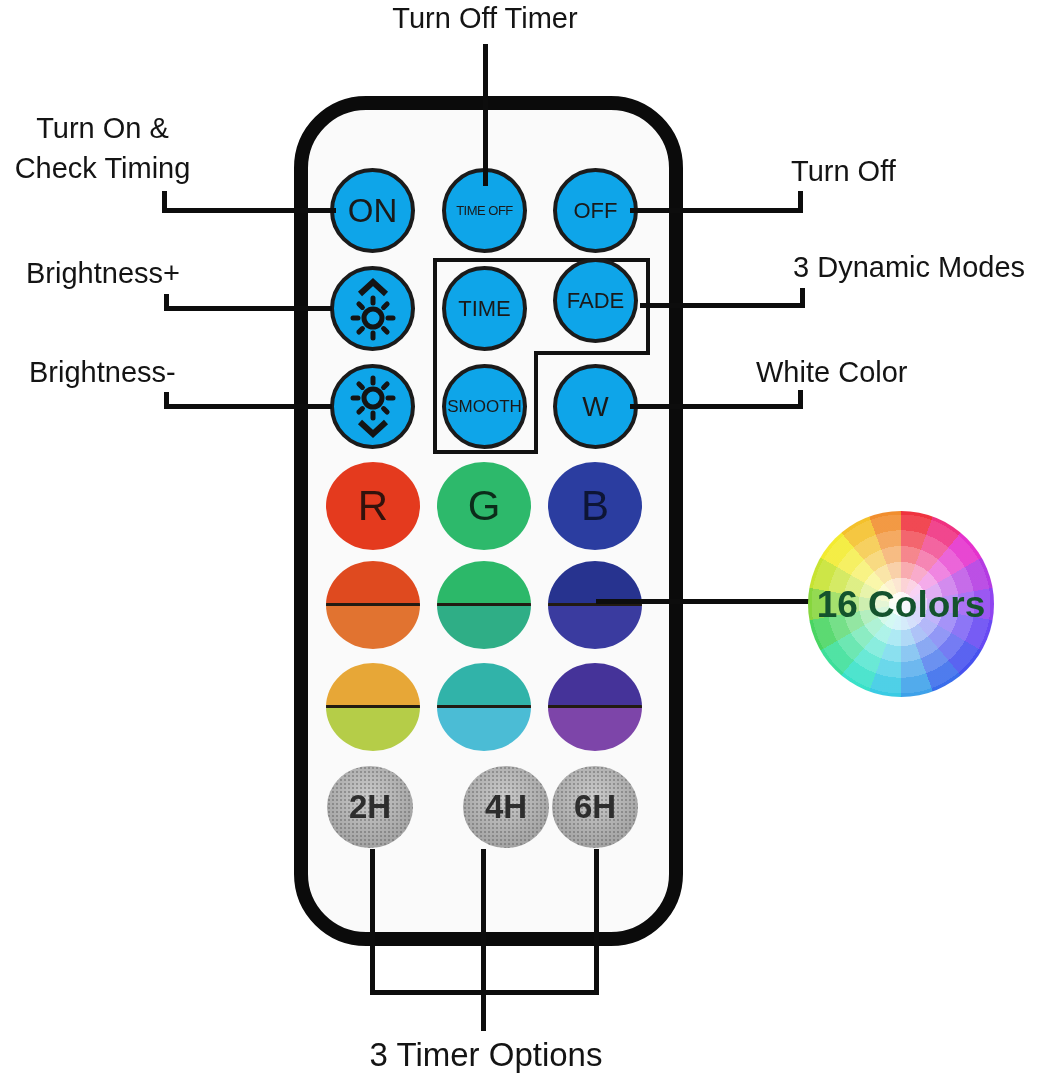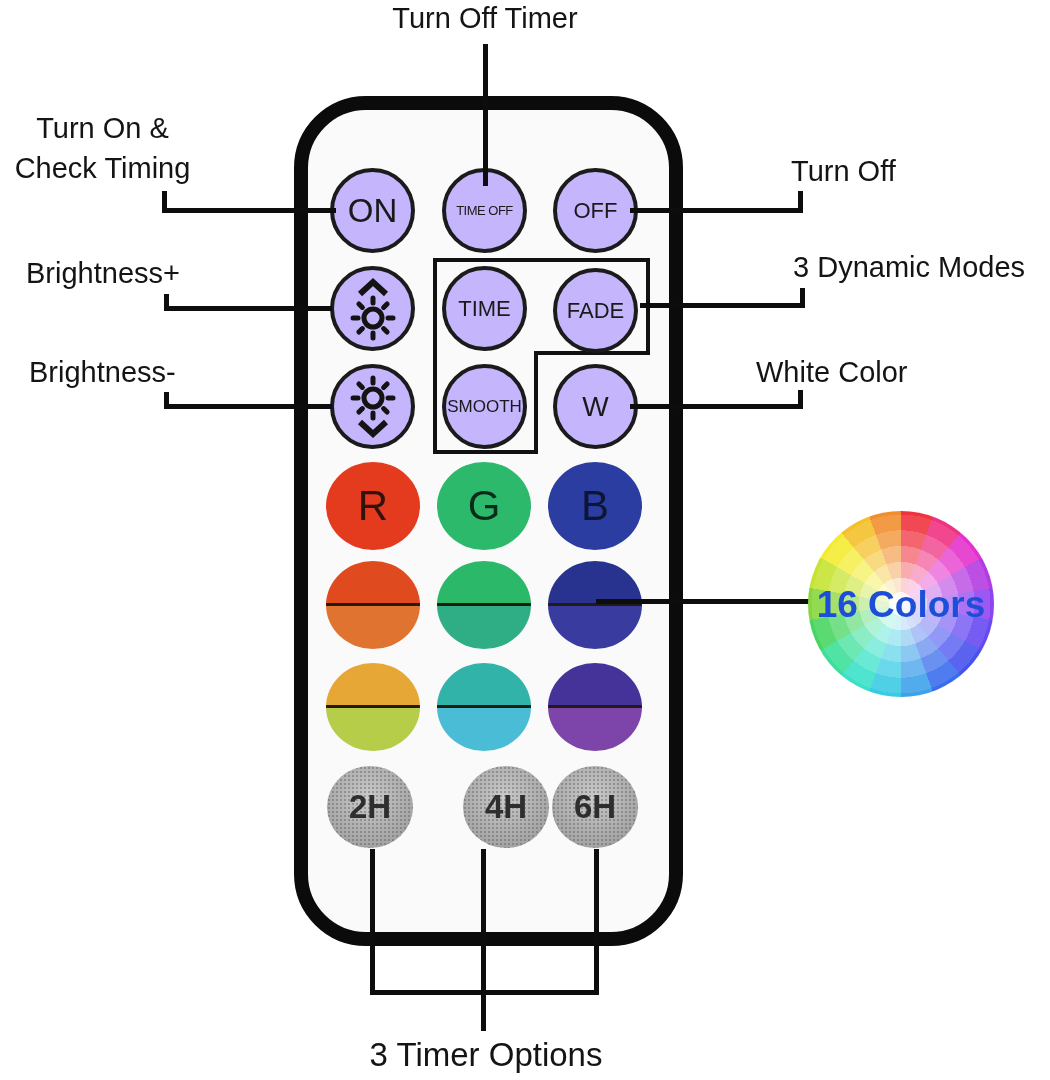--- a/index.html
+++ b/index.html
@@ -9,21 +9,21 @@
   }
   
   .remote{
     position:absolute;left:294px;top:96px;width:389px;height:850px;
     box-sizing:border-box;border:14px solid #0b0b0b;border-radius:72px;
     background:#fafafa;
   }
   
   .rbtn{
     position:absolute;width:85px;height:85px;box-sizing:border-box;
-    border:4px solid #1b1b1b;border-radius:50%;background:#c4b5fd;
+    border:4px solid #1b1b1b;border-radius:50%;background:#0ea5e9;
     display:flex;align-items:center;justify-content:center;
     color:#1a1a1a;line-height:1;text-align:center;
   }
   .fs-on{font-size:33px;}
   .fs-off{font-size:22px;}
   .fs-timeoff{font-size:13px;letter-spacing:-0.5px;}
   .fs-flash{font-size:22px;}
   .fs-smooth{font-size:17px;}
   .fs-w{font-size:28px;}
   
@@ -41,21 +41,21 @@
       radial-gradient(rgba(80,80,80,0.38) 1px, transparent 1.4px),
       radial-gradient(circle at 48% 38%, #cacaca 0%, #adadad 55%, #979797 100%);
     background-size:4px 4px,100% 100%;
   }
   
   .line{position:absolute;background:#0d0d0d;}
   
   .lbl{position:absolute;font-size:29px;color:#141414;white-space:nowrap;}
   .lbl-center{text-align:center;}
   .lbl-big{font-size:33px;}
-  .lbl-bold{font-weight:700;font-size:37px;color:#1d4ed8;}
+  .lbl-bold{font-weight:700;font-size:37px;color:#14532d;}
   
   .modes-outline{position:absolute;left:429px;top:254px;}
   
   .wheel{position:absolute;left:808px;top:511px;width:186px;height:186px;border-radius:50%;}
   .wheel-label{position:absolute;left:804px;top:584px;width:194px;}
   .icon-svg{display:block;}
 </style>
 </head>
 <body>
 
@@ -81,21 +81,21 @@
         <line x1="11" y1="42" x2="6" y2="42"></line>
         <line x1="41" y1="42" x2="46" y2="42"></line>
         <line x1="15.4" y1="31.4" x2="11.9" y2="27.9"></line>
         <line x1="36.6" y1="31.4" x2="40.1" y2="27.9"></line>
         <line x1="15.4" y1="52.6" x2="11.9" y2="56.1"></line>
         <line x1="36.6" y1="52.6" x2="40.1" y2="56.1"></line>
       </g>
     </svg>
   </div>
   <div class="rbtn fs-flash" style="left:442px;top:266px;">TIME</div>
-  <div class="rbtn fs-flash" style="left:553px;top:268px;">FADE</div>
+  <div class="rbtn fs-flash" style="left:553px;top:258px;">FADE</div>
 
   <div class="rbtn" style="left:330px;top:364px;">
     <svg class="icon-svg" width="52" height="66" viewBox="0 0 52 66">
       <circle cx="26" cy="24" r="9" fill="none" stroke="#141414" stroke-width="5"></circle>
       <g stroke="#141414" stroke-width="5" stroke-linecap="round">
         <line x1="26" y1="9" x2="26" y2="4"></line>
         <line x1="26" y1="39" x2="26" y2="44"></line>
         <line x1="11" y1="24" x2="6" y2="24"></line>
         <line x1="41" y1="24" x2="46" y2="24"></line>
         <line x1="15.4" y1="13.4" x2="11.9" y2="9.9"></line>

